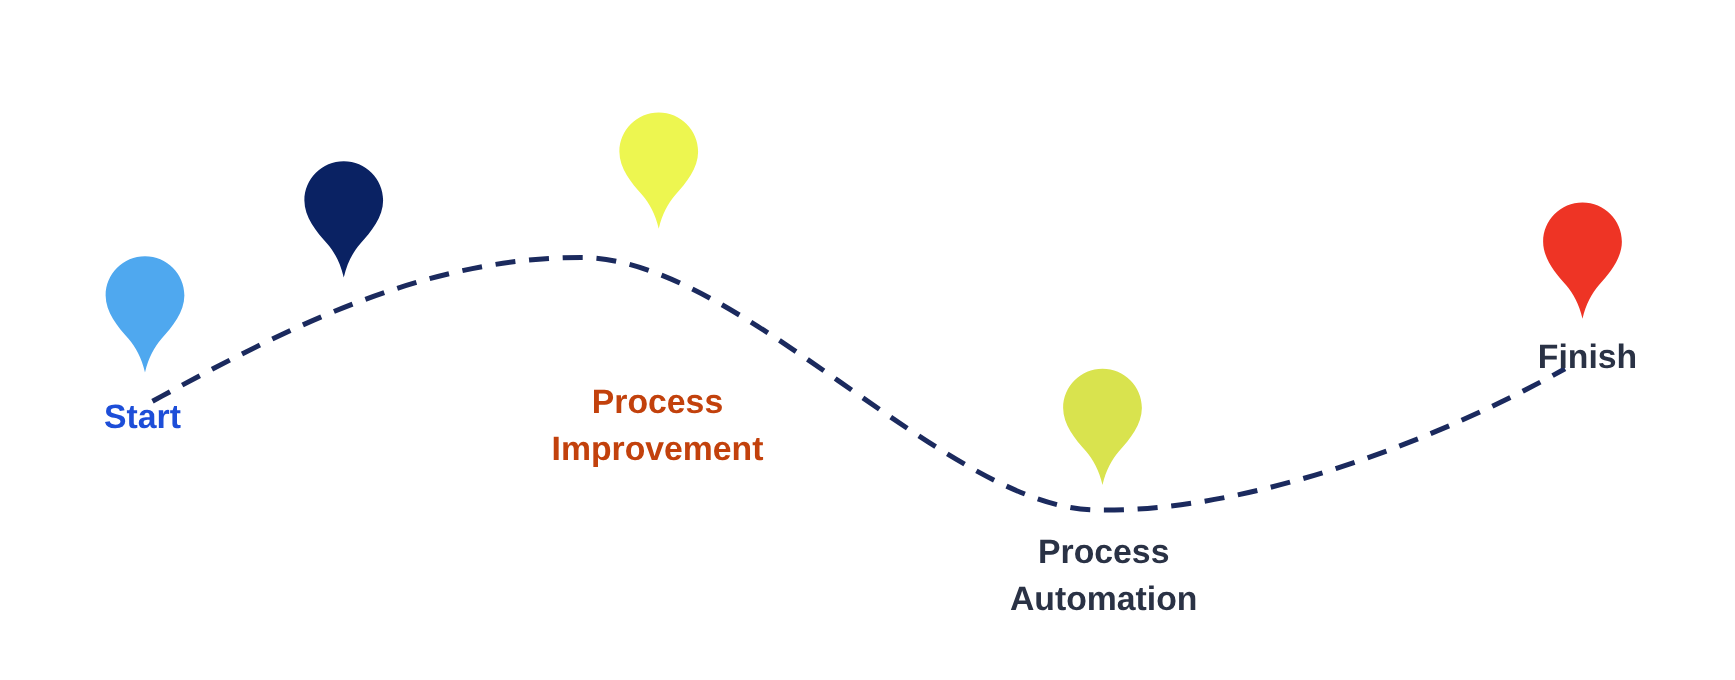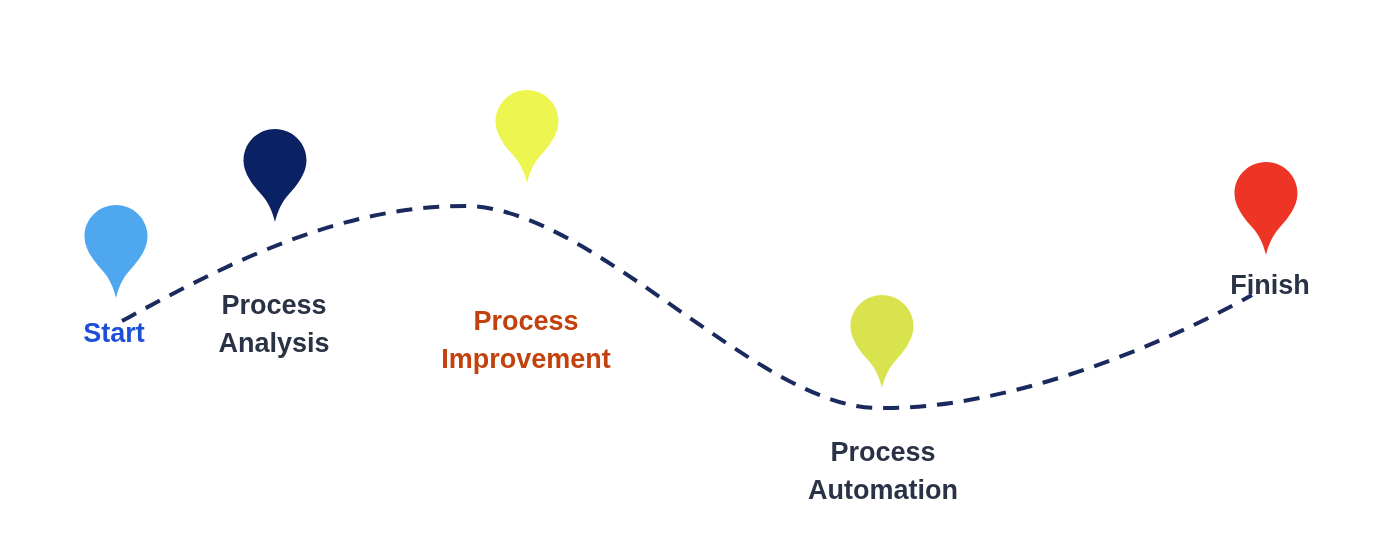--- a/index.html
+++ b/index.html
@@ -37,21 +37,21 @@
     text-align: center;
     font-size: 27px;
     line-height: 38px;
     font-weight: 700;
     color: #2a3245;
     letter-spacing: 0px;
   }
   .label-start       { left: 19px;   top: 314px; }
   .label-analysis    { left: 179px;  top: 286px; }
   .label-improvement { left: 431px;  top: 263px; }
-  .label-automation  { left: 788px;  top: 422px; margin-top: 11px; }
+  .label-automation  { left: 788px;  top: 422px; }
   .label-finish      { left: 1175px; top: 266px; }
 </style>
 </head>
 <body>
 
 <div class="canvas" style="background-color: rgb(255, 255, 255);">
 
   <svg class="route-svg" viewBox="0 0 1388 544">
     <path d="M 122 321
              C 230 262, 340 206, 465 206
@@ -84,20 +84,19 @@
   </div>
 
   <div class="pin pin-red">
     <svg viewBox="0 0 64 95">
       <path d="M32 1 C49.4 1 63.5 15 63.5 32.4 C63.5 45.5 54 57.2 45.2 67 C39.4 73.7 34.8 82 32 94 C29.2 82 24.6 73.7 18.8 67 C10 57.2 0.5 45.5 0.5 32.4 C0.5 15 14.6 1 32 1 Z" fill="#ee3425"></path>
     </svg>
   </div>
 
   <div class="milestone-label label-start" style="color: #1d4ed8;">Start</div>
 
-  <div class="milestone-label label-analysis" style="color: rgb(42, 50, 69);">Process Analysis</div>
 
   <div class="milestone-label label-improvement" style="color: #c2410c; margin-top: 39px;">Process Improvement</div>
 
   <div class="milestone-label label-automation" style="color: rgb(42, 50, 69);">Process Automation</div>
 
   <div class="milestone-label label-finish" style="color: rgb(42, 50, 69);">Finish</div>
 </div>
 
 </body></html>

